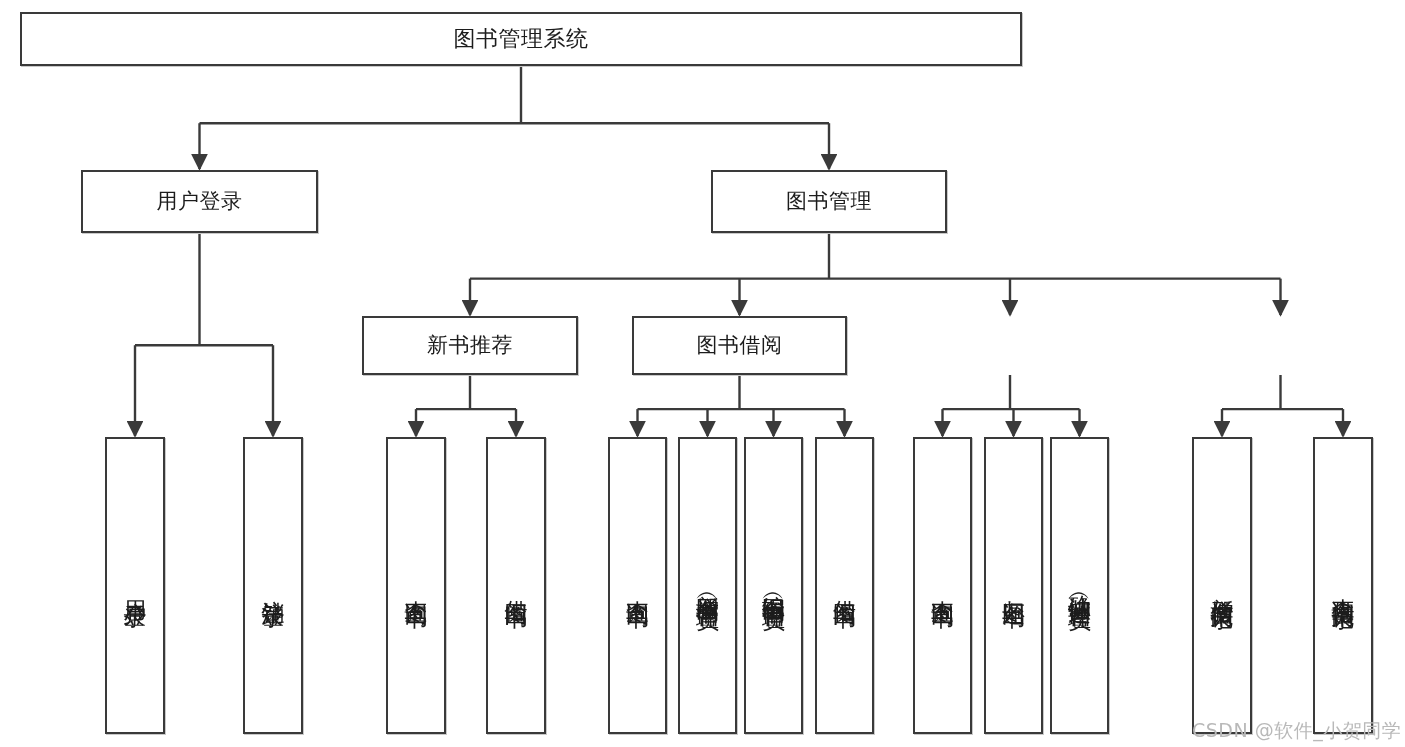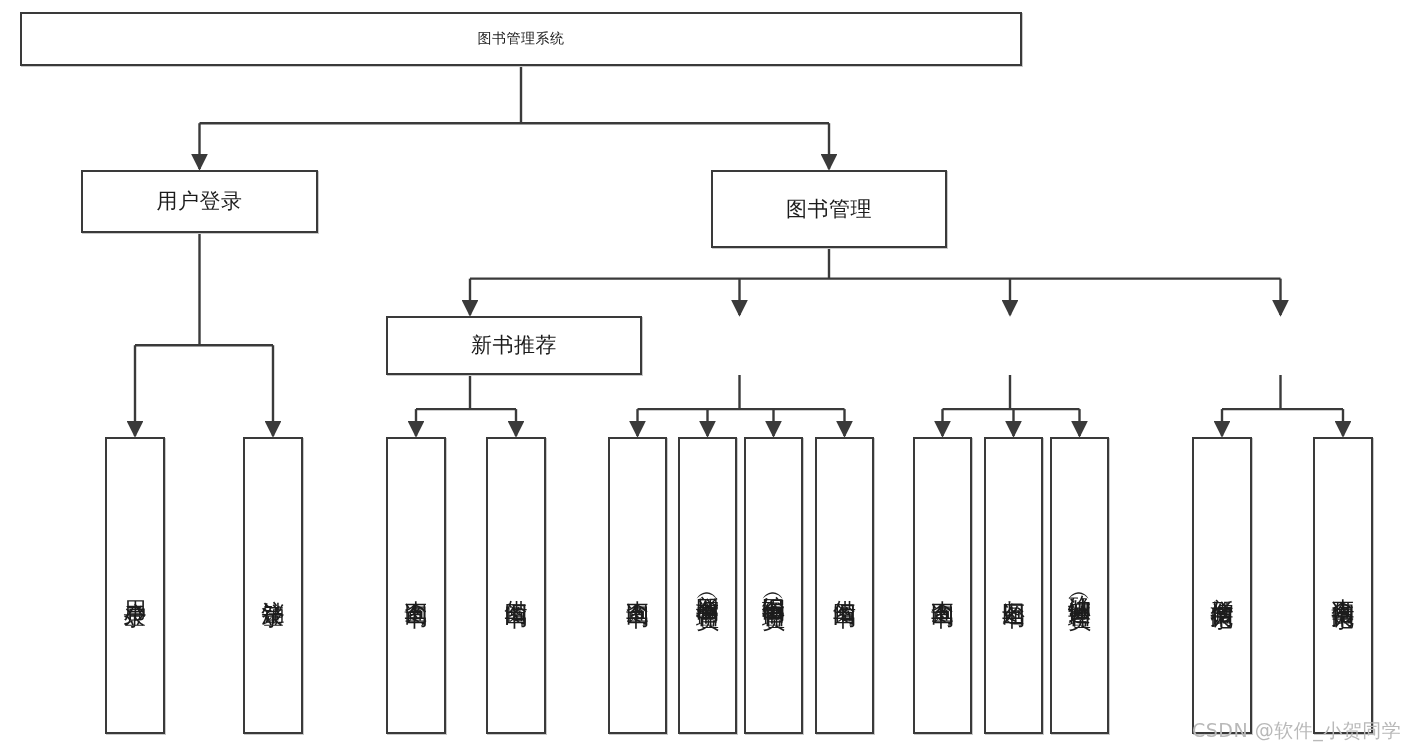--- a/index.html
+++ b/index.html
@@ -41,21 +41,21 @@
   .node .label {
     display: block;
     line-height: 1.25;
     letter-spacing: 0.5px;
   }
   
   .node.h .label {
     font-size: 21px;
     white-space: nowrap;
   }
-  .node.root .label { font-size: 14px; }
+  .node.root .label { font-size: 22px; }
   
   .node.v {
     padding: 6px 0;
   }
   .node.v .label {
     writing-mode: vertical-rl;
     text-orientation: upright;
     font-size: 23px;
     line-height: 1.18;
     letter-spacing: 2px;
@@ -119,26 +119,29 @@
       </g>
   </svg>
 
   <div class="node h root" style="left: 20px; top: 12px; width: 1002px; height: 54px;">
     <span class="label">图书管理系统</span>
   </div>
 
   <div class="node h" style="left: 81px; top: 170px; width: 237px; height: 63px;">
     <span class="label">用户登录</span>
   </div>
-  <div class="node h" style="left: 711px; top: 170px; width: 236px; height: 78px;">
+  <div class="node h" style="left: 711px; top: 170px; width: 236px; height: 63px;">
     <span class="label">图书管理</span>
   </div>
 
-  <div class="node h" style="left: 362px; top: 316px; width: 256px; height: 59px; margin-left: 24px;">
+  <div class="node h" style="left: 362px; top: 316px; width: 216px; height: 59px;">
     <span class="label">新书推荐</span>
+  </div>
+  <div class="node h" style="left: 632px; top: 316px; width: 215px; height: 59px;">
+    <span class="label">图书借阅</span>
   </div>
 
   <div class="node v" style="left: 105px; top: 437px; width: 60px; height: 297px;">
     <span class="label">用户登录</span>
   </div>
   <div class="node v" style="left: 243px; top: 437px; width: 60px; height: 297px;">
     <span class="label">注销登录</span>
   </div>
   <div class="node v" style="left: 386px; top: 437px; width: 60px; height: 297px;">
     <span class="label">查询图书</span>

